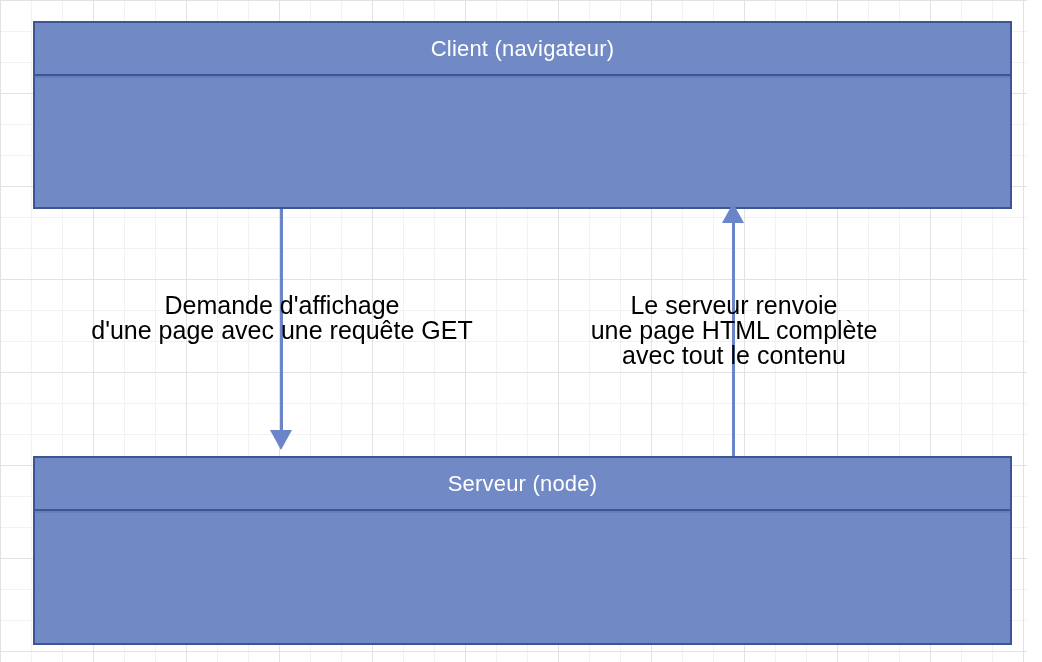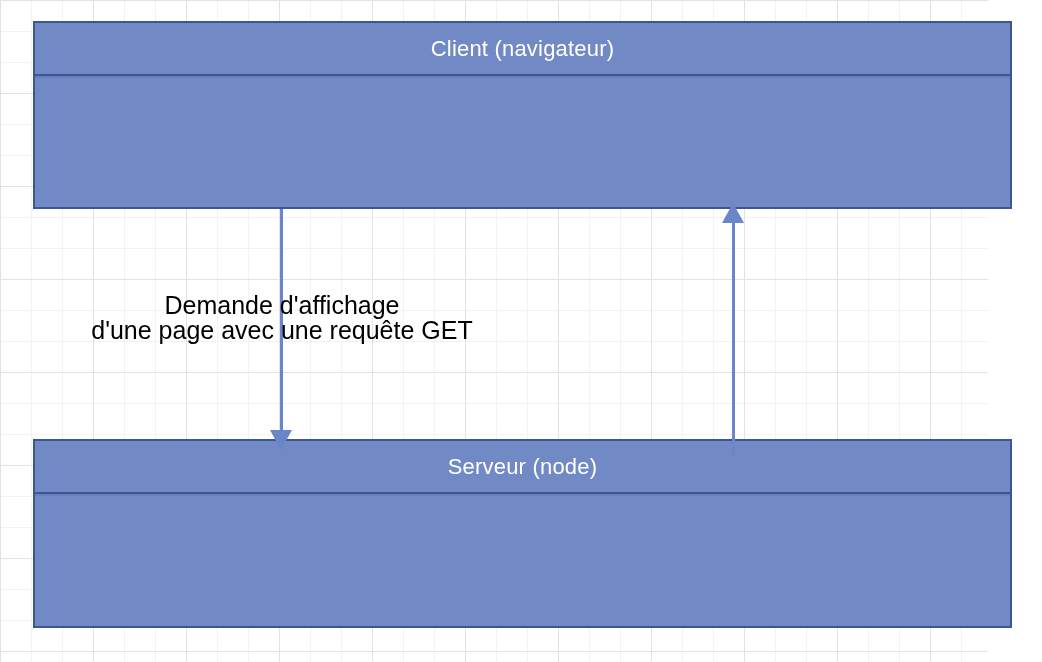--- a/index.html
+++ b/index.html
@@ -24,20 +24,21 @@
       linear-gradient(to right, #e2e2e2 1px, transparent 1px),
       linear-gradient(to bottom, #e2e2e2 1px, transparent 1px),
       linear-gradient(to right, #f2f2f2 1px, transparent 1px),
       linear-gradient(to bottom, #f2f2f2 1px, transparent 1px);
     background-size:
       93px 93px,
       93px 93px,
       31px 31px,
       31px 31px;
     background-position: 0px 0px, 0px 0px, 0px 0px, 0px 0px;
+    padding-left: 39px;
   }
 
   
   .frame {
     position: absolute;
     box-sizing: border-box;
     background-color: #7189c4;
     border: 2px solid #3d5496;
     display: flex;
     flex-direction: column;
@@ -56,21 +57,21 @@
     border-bottom: 2px solid #3d5496;
     background-color: #7189c4;
   }
   .frame-body {
     flex: 1 1 auto;
     background-color: #7189c4;
     border-top: 2px solid #6680bd;
   }
 
   #box-client { left: 33px; top: 21px; width: 979px; height: 188px; }
-  #box-server { left: 33px; top: 439px; width: 979px; height: 189px; }
+  #box-server { left: 33px; top: 456px; width: 979px; height: 189px; }
 
   
   .arrow-line {
     position: absolute;
     width: 3px;
     background-color: #6a85c8;
   }
   .arrow-head {
     position: absolute;
     width: 0;
@@ -114,14 +115,17 @@
     <div class="frame-body"></div>
   </div>
 
   <div class="arrow-line" id="arrow-request-line"></div>
   <div class="arrow-head down" id="arrow-request-head"></div>
   <div class="edge-label" id="label-request">Demande d'affichage
 d'une page avec une requête GET</div>
 
   <div class="arrow-line" id="arrow-response-line"></div>
   <div class="arrow-head up" id="arrow-response-head"></div>
+  <div class="edge-label" id="label-response">Le serveur renvoie
+une page HTML complète
+avec tout le contenu</div>
 
 </div>
 
 </body></html>

